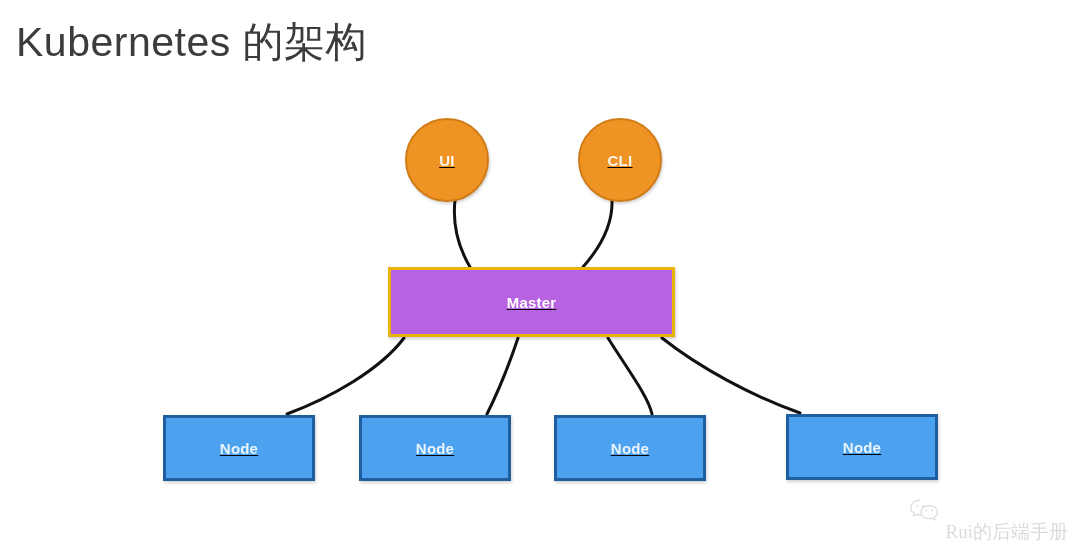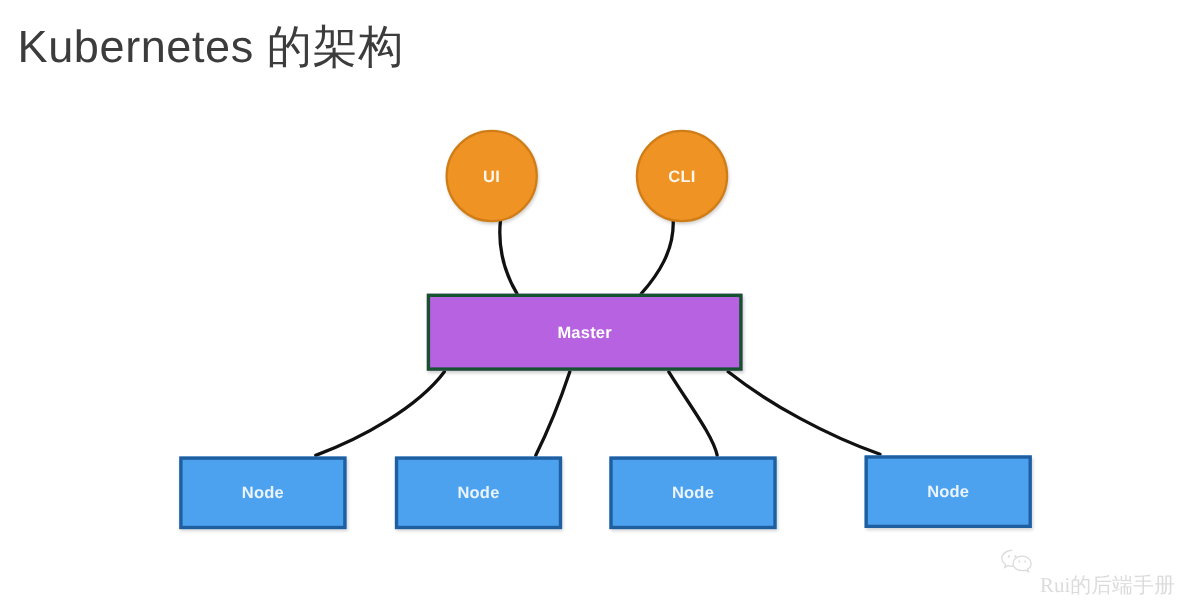--- a/index.html
+++ b/index.html
@@ -45,38 +45,39 @@
     pointer-events: none;
   }
 
   
   .node-shape {
     position: absolute;
     display: flex;
     align-items: center;
     justify-content: center;
     box-sizing: border-box;
+    text-decoration: underline;
   }
 
   .client-circle {
     border-radius: 50%;
     background: #ef9324;
     border: 2px solid #d07d17;
     box-shadow: 1px 2px 3px rgba(0,0,0,0.18);
   }
   .client-circle .shape-label {
     color: #fdf6ea;
     font-size: 15px;
     font-weight: bold;
     letter-spacing: 0.3px;
   }
 
   .master-box {
     background: #b762e0;
-    border: 3px solid #14532d;
+    border: 3px solid #eab308;
     box-shadow: 1px 2px 3px rgba(0,0,0,0.2);
   }
   .master-box .shape-label {
     color: #ffffff;
     font-size: 15px;
     font-weight: bold;
     letter-spacing: 0.2px;
   }
 
   .worker-box {

